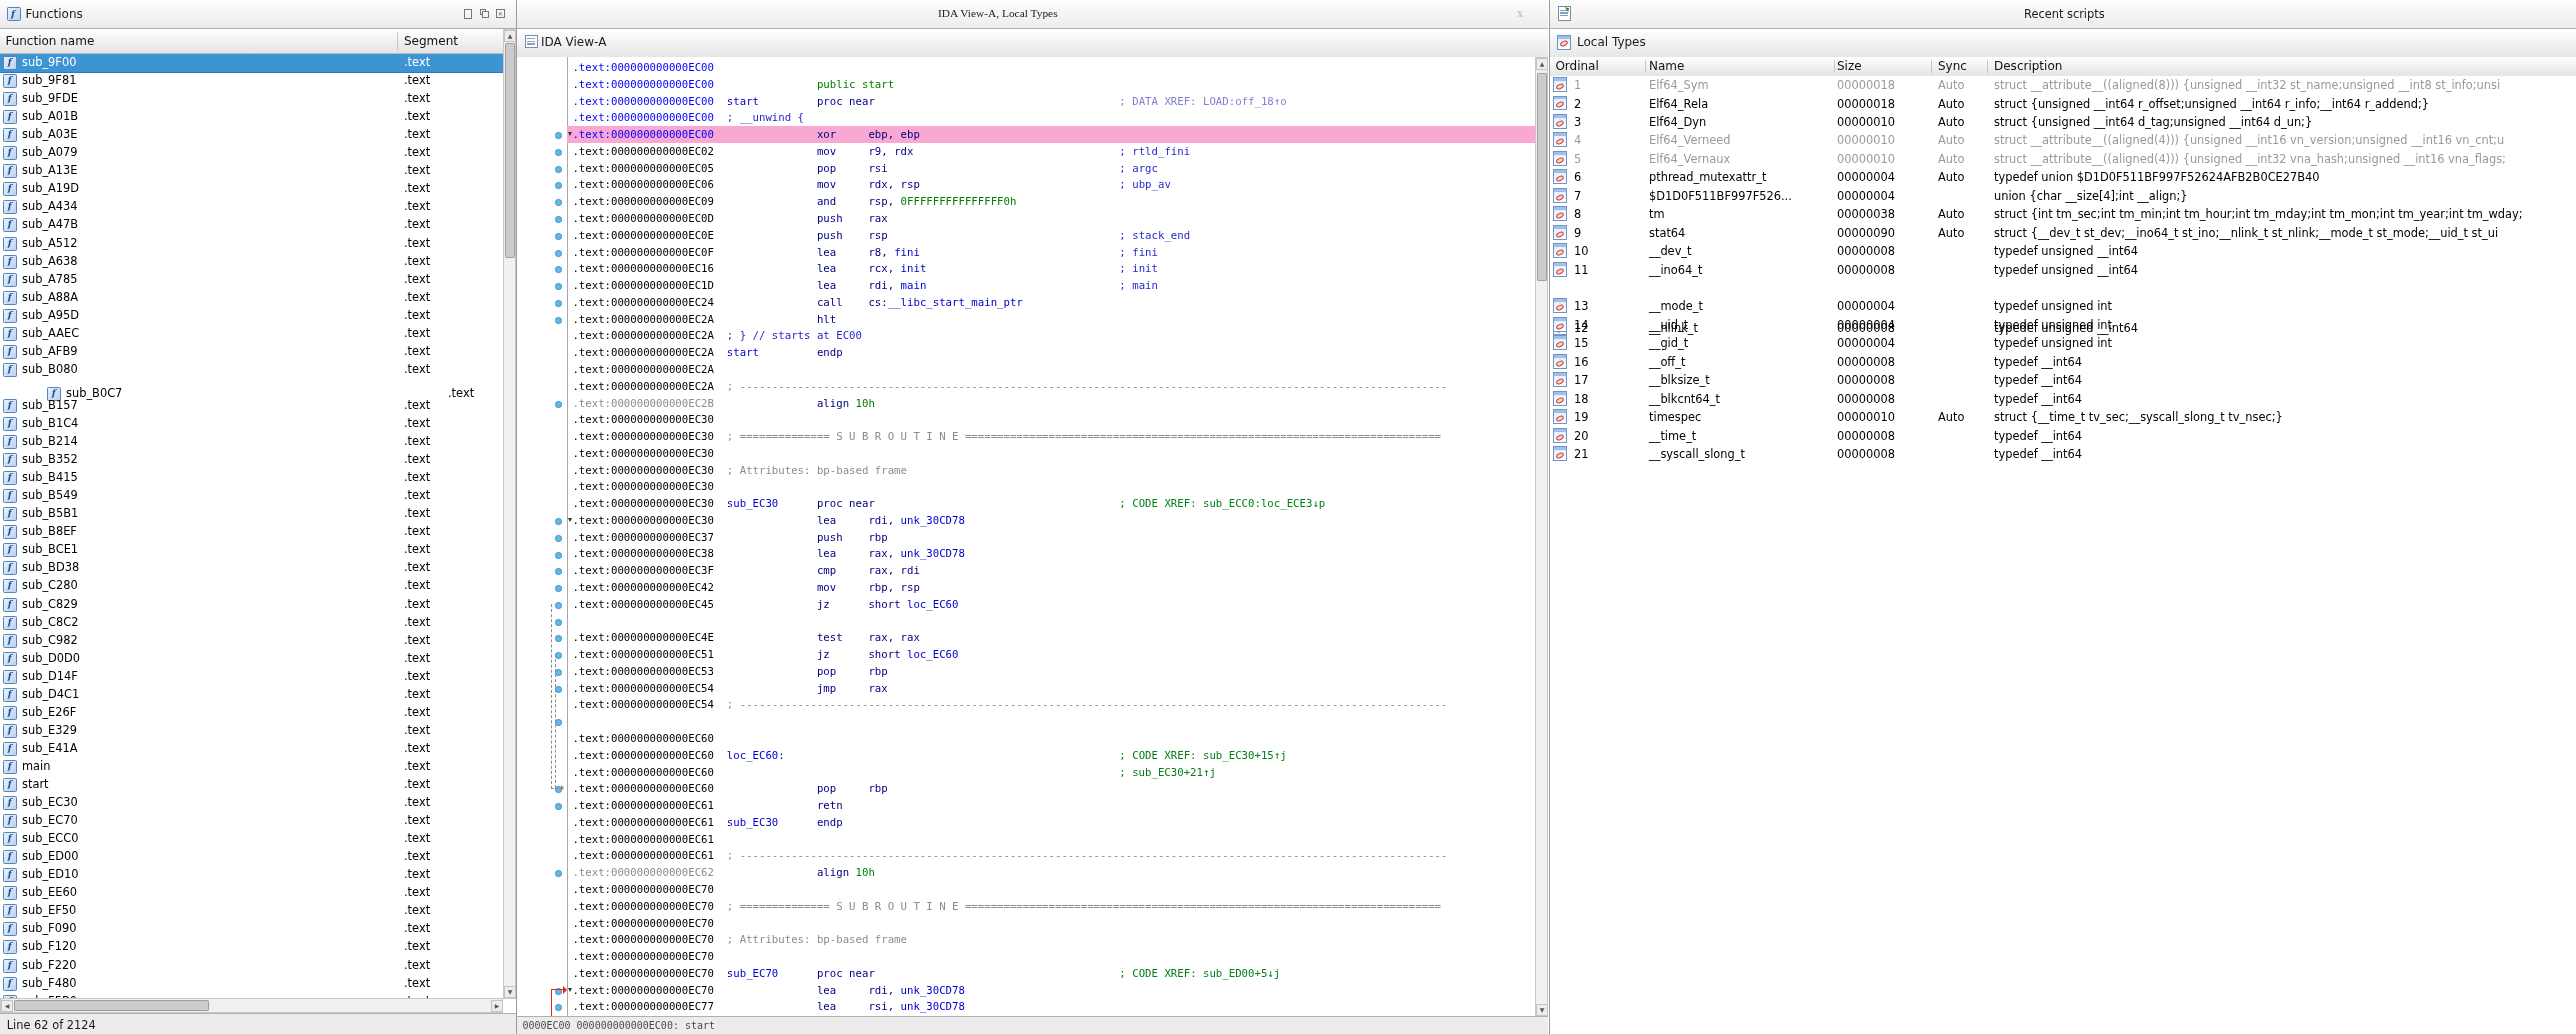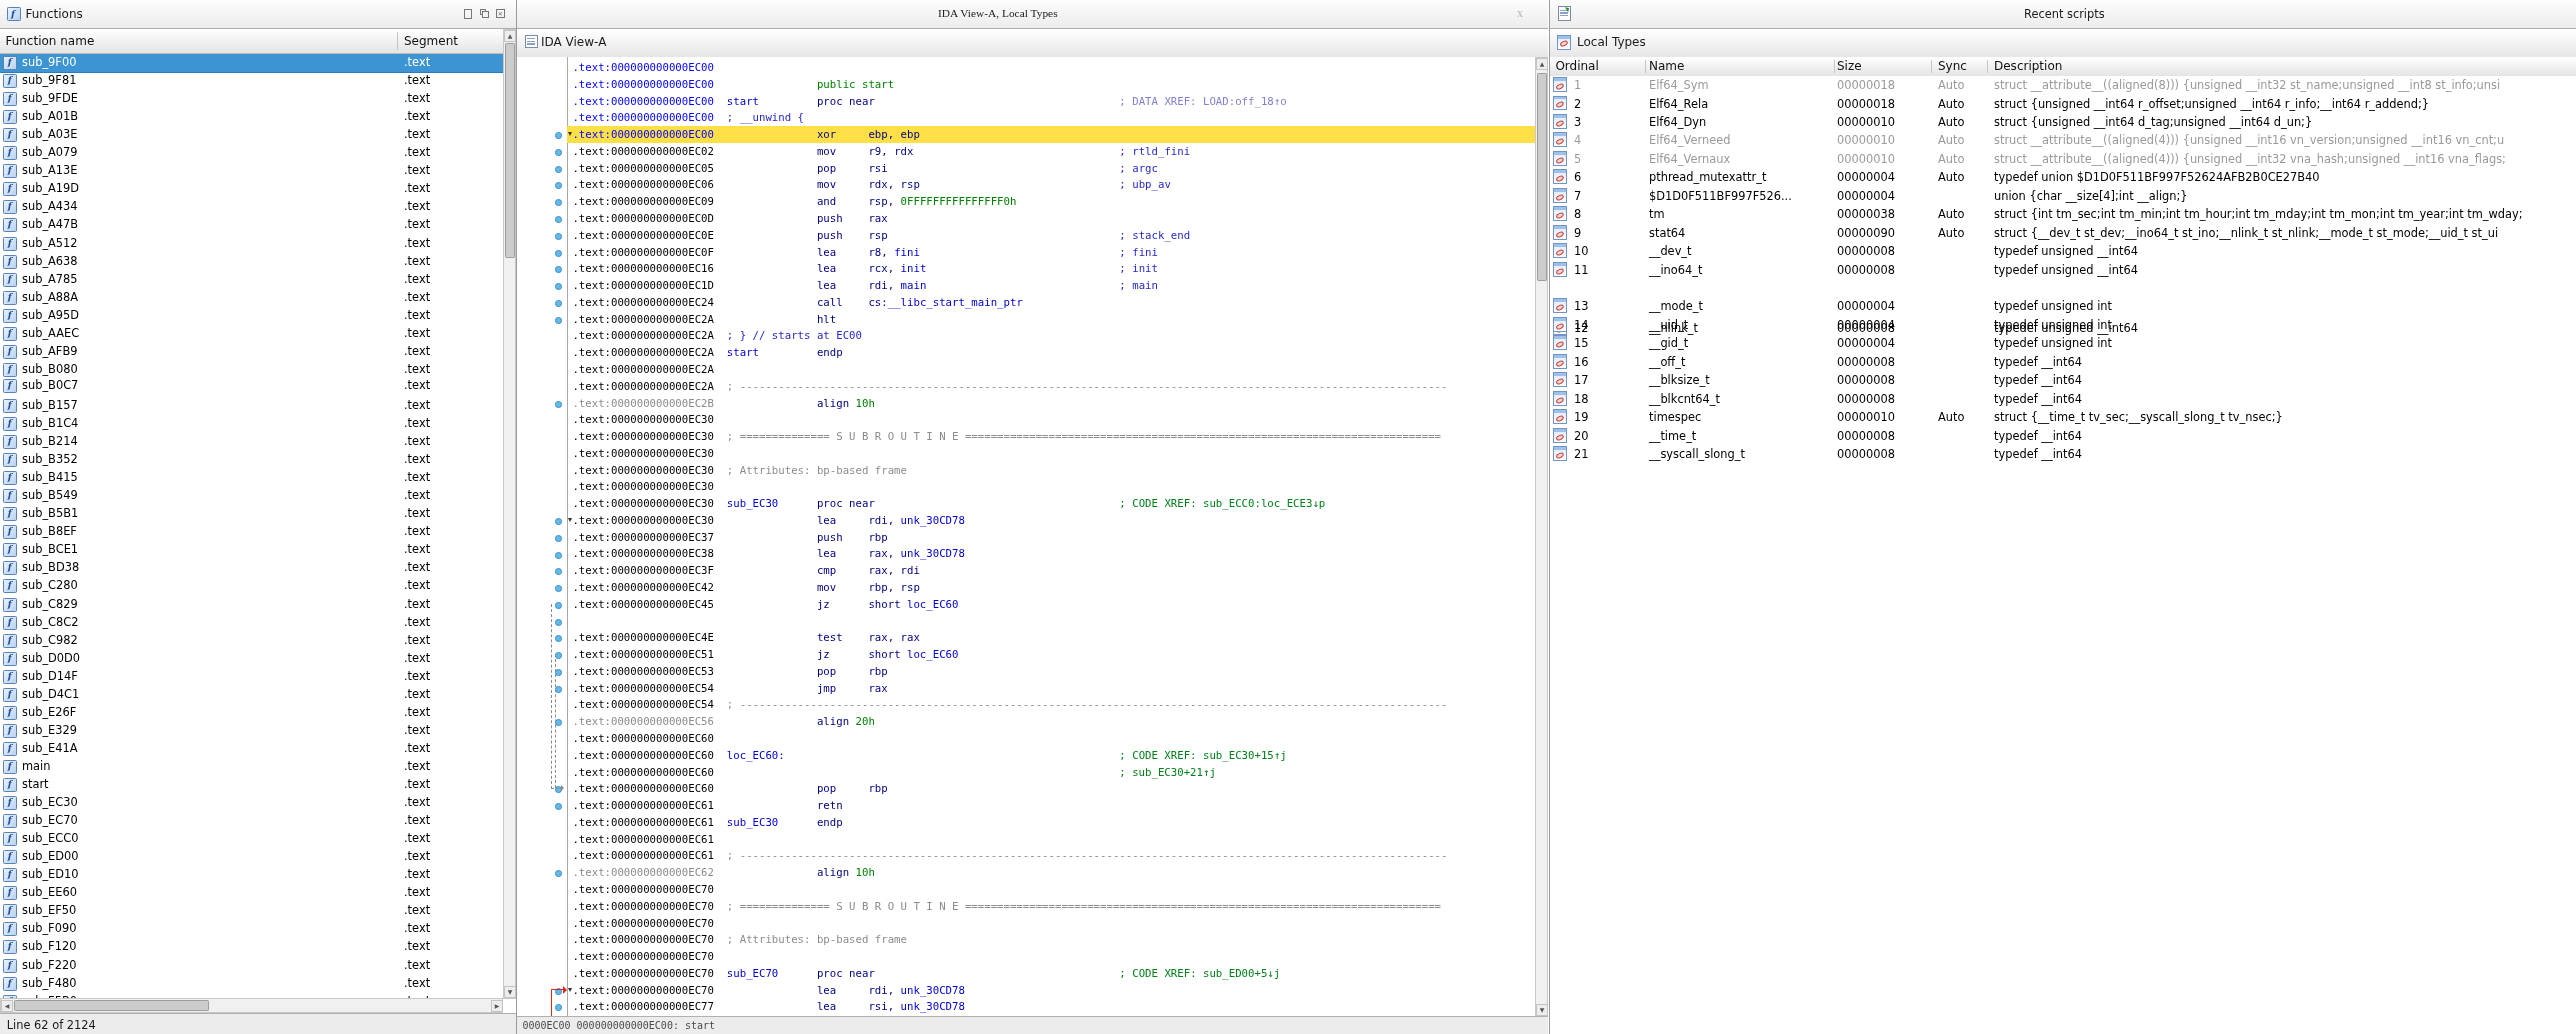--- a/index.html
+++ b/index.html
@@ -33,21 +33,21 @@
   .sb-track{position:absolute;background:#f0f0f0;border:0.7px solid #c8c8c8;box-sizing:border-box;}
   .sb-thumb{position:absolute;background:#cccccc;border:0.7px solid #9e9e9e;border-radius:1.3px;box-sizing:border-box;}
   .sb-btn{position:absolute;width:12px;height:12px;background:#ededed;border:0.7px solid #c4c4c4;
           box-sizing:border-box;color:#555;font-size:6px;text-align:center;line-height:10.7px;}
   
   .statusbar{position:absolute;background:#ececec;border-top:0.7px solid #b0b0b0;}
   
   #disasm{position:absolute;left:517px;top:57px;width:1031px;height:960px;background:#fff;overflow:hidden;}
   .ds-line{position:absolute;left:50px;right:12px;height:17px;font-family:"DejaVu Sans Mono",monospace;
            font-size:10.7px;line-height:17px;white-space:pre;padding-left:5.4px;}
-  .ds-line.hl{background:#fde047;}
+  .ds-line.hl{background:#f9a8d4;}
   .t-a{color:#000000;} .t-ab{color:#0000ff;} .t-ag{color:#8c8c8c;}
   .t-c{color:#000080;} .t-n{color:#0000cc;} .t-g{color:#008000;}
   .t-cm{color:#2828cc;} .t-dx{color:#8080d0;} .t-x{color:#008018;} .t-gy{color:#8c8c8c;}
   .gut-border{position:absolute;left:50px;top:0;bottom:0;width:0.7px;background:#a8a8a8;}
   .dot{position:absolute;left:38px;width:4.7px;height:4.7px;border-radius:50%;
        background:#66b8e8;border:0.7px solid #3a92c8;}
   .tri{position:absolute;left:51px;font-size:8px;color:#303030;line-height:8px;}
   .jdash{position:absolute;border-left:0.7px dashed #8a8a8a;}
   .jdash-h{position:absolute;border-top:0.7px dashed #8a8a8a;}
   .jhead{position:absolute;width:0;height:0;border:3.4px solid transparent;border-left-color:#8a8a8a;}
@@ -194,21 +194,21 @@
       <div class="fn-row" style="top: 289px;">
         <div class="f-icon"></div>
         <span class="nm">sub_AFB9</span>
         <span class="sg">.text</span>
       </div>
       <div class="fn-row" style="top: 307px;">
         <div class="f-icon"></div>
         <span class="nm">sub_B080</span>
         <span class="sg">.text</span>
       </div>
-      <div class="fn-row" style="top: 323px;">
+      <div class="fn-row" style="top: 331px; margin-left: 44px;">
         <div class="f-icon"></div>
         <span class="nm">sub_B0C7</span>
         <span class="sg">.text</span>
       </div>
       <div class="fn-row" style="top: 343px;">
         <div class="f-icon"></div>
         <span class="nm">sub_B157</span>
         <span class="sg">.text</span>
       </div>
       <div class="fn-row" style="top: 361px;">
@@ -461,21 +461,20 @@
       <div class="dot" style="top: 562px;"></div>
       <div class="ds-line" style="top: 572px;"><span class="t-a">.text:000000000000EC4E</span><span class="t-c">                test</span><span class="t-c">    rax, rax</span></div>
       <div class="dot" style="top: 578px;"></div>
       <div class="ds-line" style="top: 589px;"><span class="t-a">.text:000000000000EC51</span><span class="t-c">                jz</span><span class="t-c">      short </span><span class="t-n">loc_EC60</span></div>
       <div class="dot" style="top: 595px;"></div>
       <div class="ds-line" style="top: 606px;"><span class="t-a">.text:000000000000EC53</span><span class="t-c">                pop</span><span class="t-c">     rbp</span></div>
       <div class="dot" style="top: 612px;"></div>
       <div class="ds-line" style="top: 623px;"><span class="t-a">.text:000000000000EC54</span><span class="t-c">                jmp</span><span class="t-c">     rax</span></div>
       <div class="dot" style="top: 629px;"></div>
       <div class="ds-line" style="top: 639px;"><span class="t-a">.text:000000000000EC54</span><span class="t-gy">  ; --------------------------------------------------------------------------------------------------------------</span></div>
-      <div class="ds-line" style="top: 656px;"><span class="t-ag">.text:000000000000EC56</span><span class="t-c">                align </span><span class="t-g">20h</span></div>
       <div class="dot" style="top: 662px;"></div>
       <div class="ds-line" style="top: 673px;"><span class="t-a">.text:000000000000EC60</span></div>
       <div class="ds-line" style="top: 690px;"><span class="t-a">.text:000000000000EC60</span><span class="t-n">  loc_EC60:</span><span class="t-x">                                                    ; CODE XREF: sub_EC30+15↑j</span></div>
       <div class="ds-line" style="top: 707px;"><span class="t-a">.text:000000000000EC60</span><span class="t-x">                                                               ; sub_EC30+21↑j</span></div>
       <div class="ds-line" style="top: 723px;"><span class="t-a">.text:000000000000EC60</span><span class="t-c">                pop</span><span class="t-c">     rbp</span></div>
       <div class="dot" style="top: 729px;"></div>
       <div class="jdash-h" style="left: 34px; top: 731px; width: 12px;"></div>
       <div class="jhead" style="left: 44px; top: 728px;"></div>
       <div class="ds-line" style="top: 740px;"><span class="t-a">.text:000000000000EC61</span><span class="t-c">                retn</span></div>
       <div class="dot" style="top: 746px;"></div>

